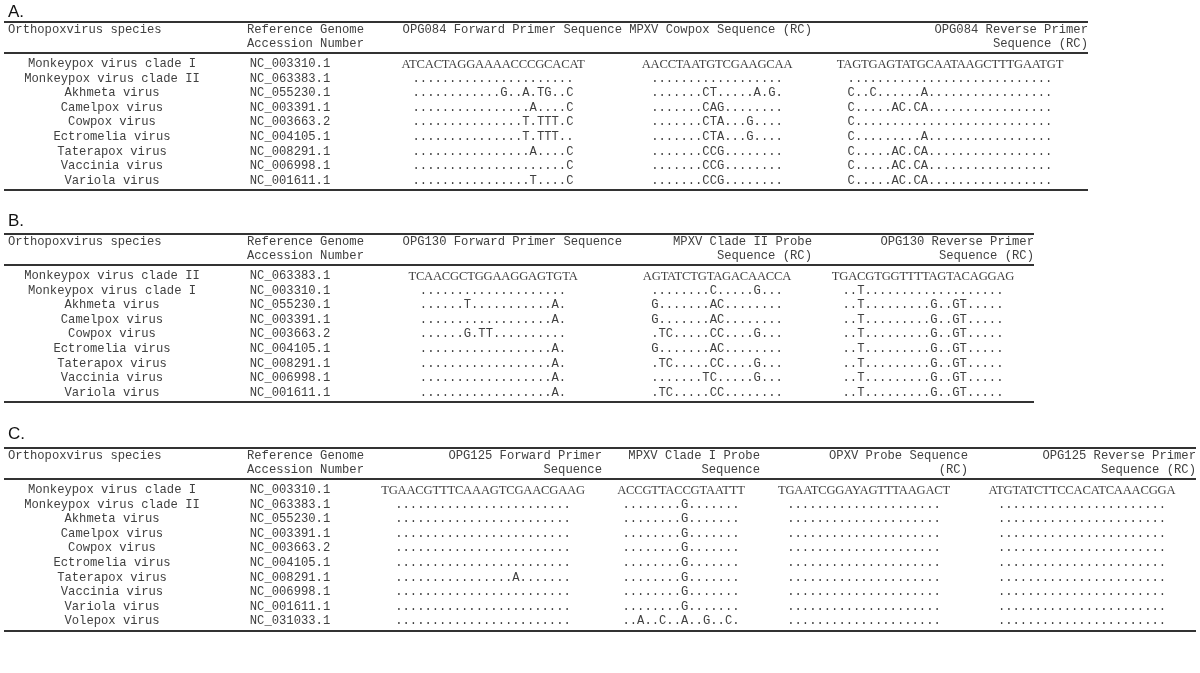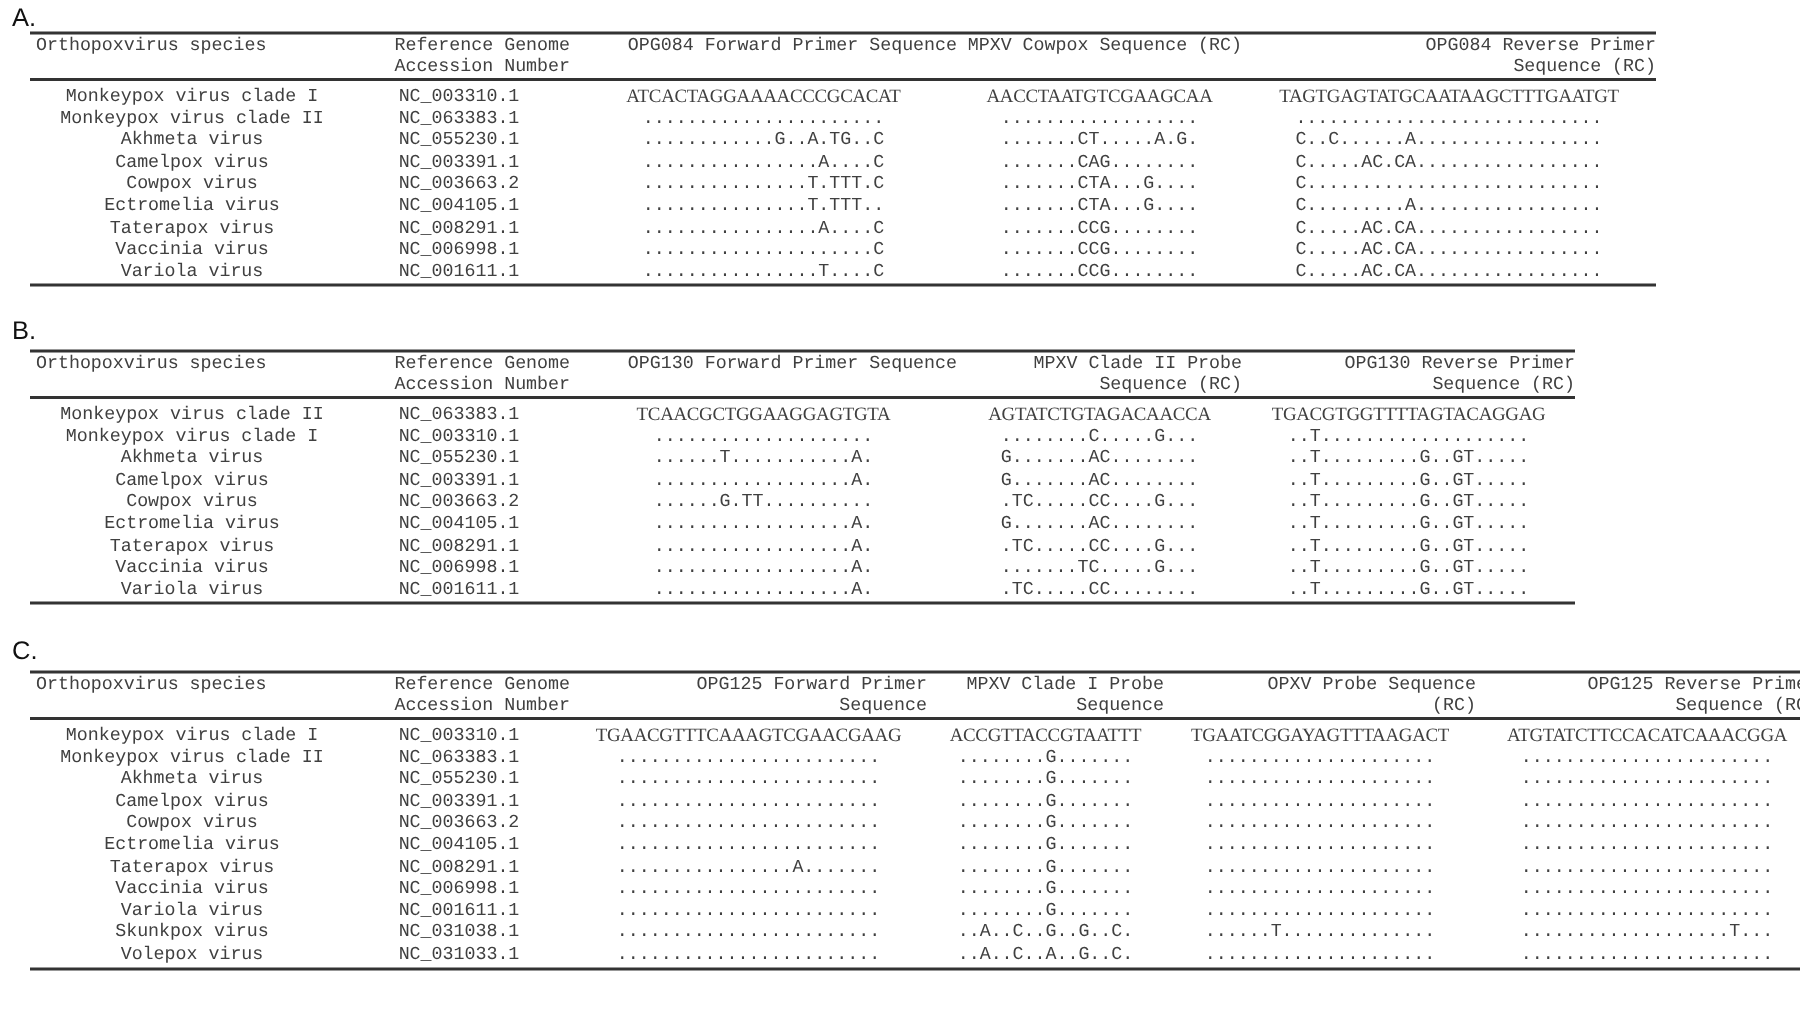--- a/index.html
+++ b/index.html
@@ -1,18 +1,18 @@
 <!DOCTYPE html>
 <html><head>
 <meta charset="utf-8">
 <style>
   html, body { margin:0; padding:0; background:#ffffff; }
   body { width:1200px; height:673px; position:relative; overflow:hidden; color:#3a3a3a; }
   .panel-label { position:absolute; font-family:"Liberation Sans", sans-serif; font-size:17px; color:#111; }
-  table.seq { position:absolute; border-collapse:collapse; font-family:"Liberation Mono", monospace; font-size:12.2px; color:#404040;margin-left:16px; }
+  table.seq { position:absolute; border-collapse:collapse; font-family:"Liberation Mono", monospace; font-size:12.2px; color:#404040; }
   table.seq thead tr th { font-weight:normal; vertical-align:top; padding:0; line-height:14px; text-align:right; white-space:pre-line; }
   table.seq thead tr th.left { text-align:left; padding-left:4px; }
   table.seq thead { border-top:2px solid #333; border-bottom:2px solid #333; }
   table.seq tbody { border-bottom:2px solid #333; }
   table.seq tbody td { padding:0; line-height:14.6px; text-align:center; white-space:pre; }
   table.seq tbody td.left { text-align:center; padding-left:4px; }
   table.seq tbody td.ref { font-family:"Liberation Serif", serif; letter-spacing:-0.2px; font-size:12.6px; }
   table.seq tbody tr:first-child td { padding-top:3px; }
   table.seq tbody tr:last-child td { padding-bottom:1px; }
 </style>
@@ -286,28 +286,20 @@
       </tr>
       <tr>
         <td class="left">Variola virus</td>
         <td>NC_001611.1</td>
         <td>........................</td>
         <td>........G.......</td>
         <td>.....................</td>
         <td>.......................</td>
       </tr>
       <tr>
-        <td class="left">Skunkpox virus</td>
-        <td>NC_031038.1</td>
-        <td>........................</td>
-        <td>..A..C..G..G..C.</td>
-        <td>......T..............</td>
-        <td>...................T...</td>
-      </tr>
-      <tr>
         <td class="left">Volepox virus</td>
         <td>NC_031033.1</td>
         <td>........................</td>
         <td>..A..C..A..G..C.</td>
         <td>.....................</td>
         <td>.......................</td>
       </tr>
     </tbody>
 </table>
 

